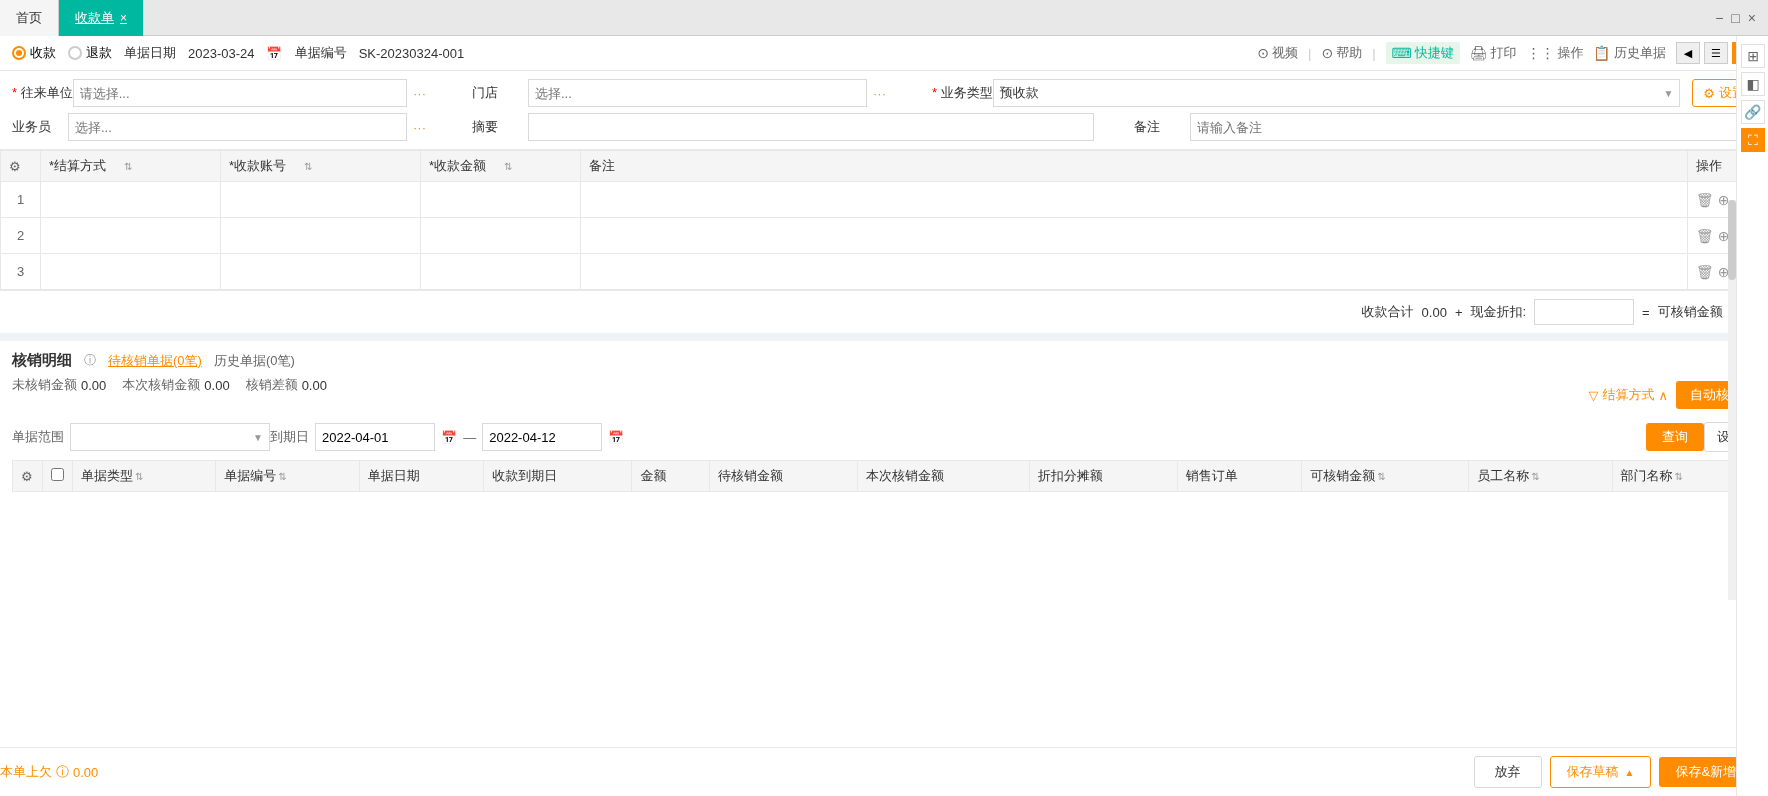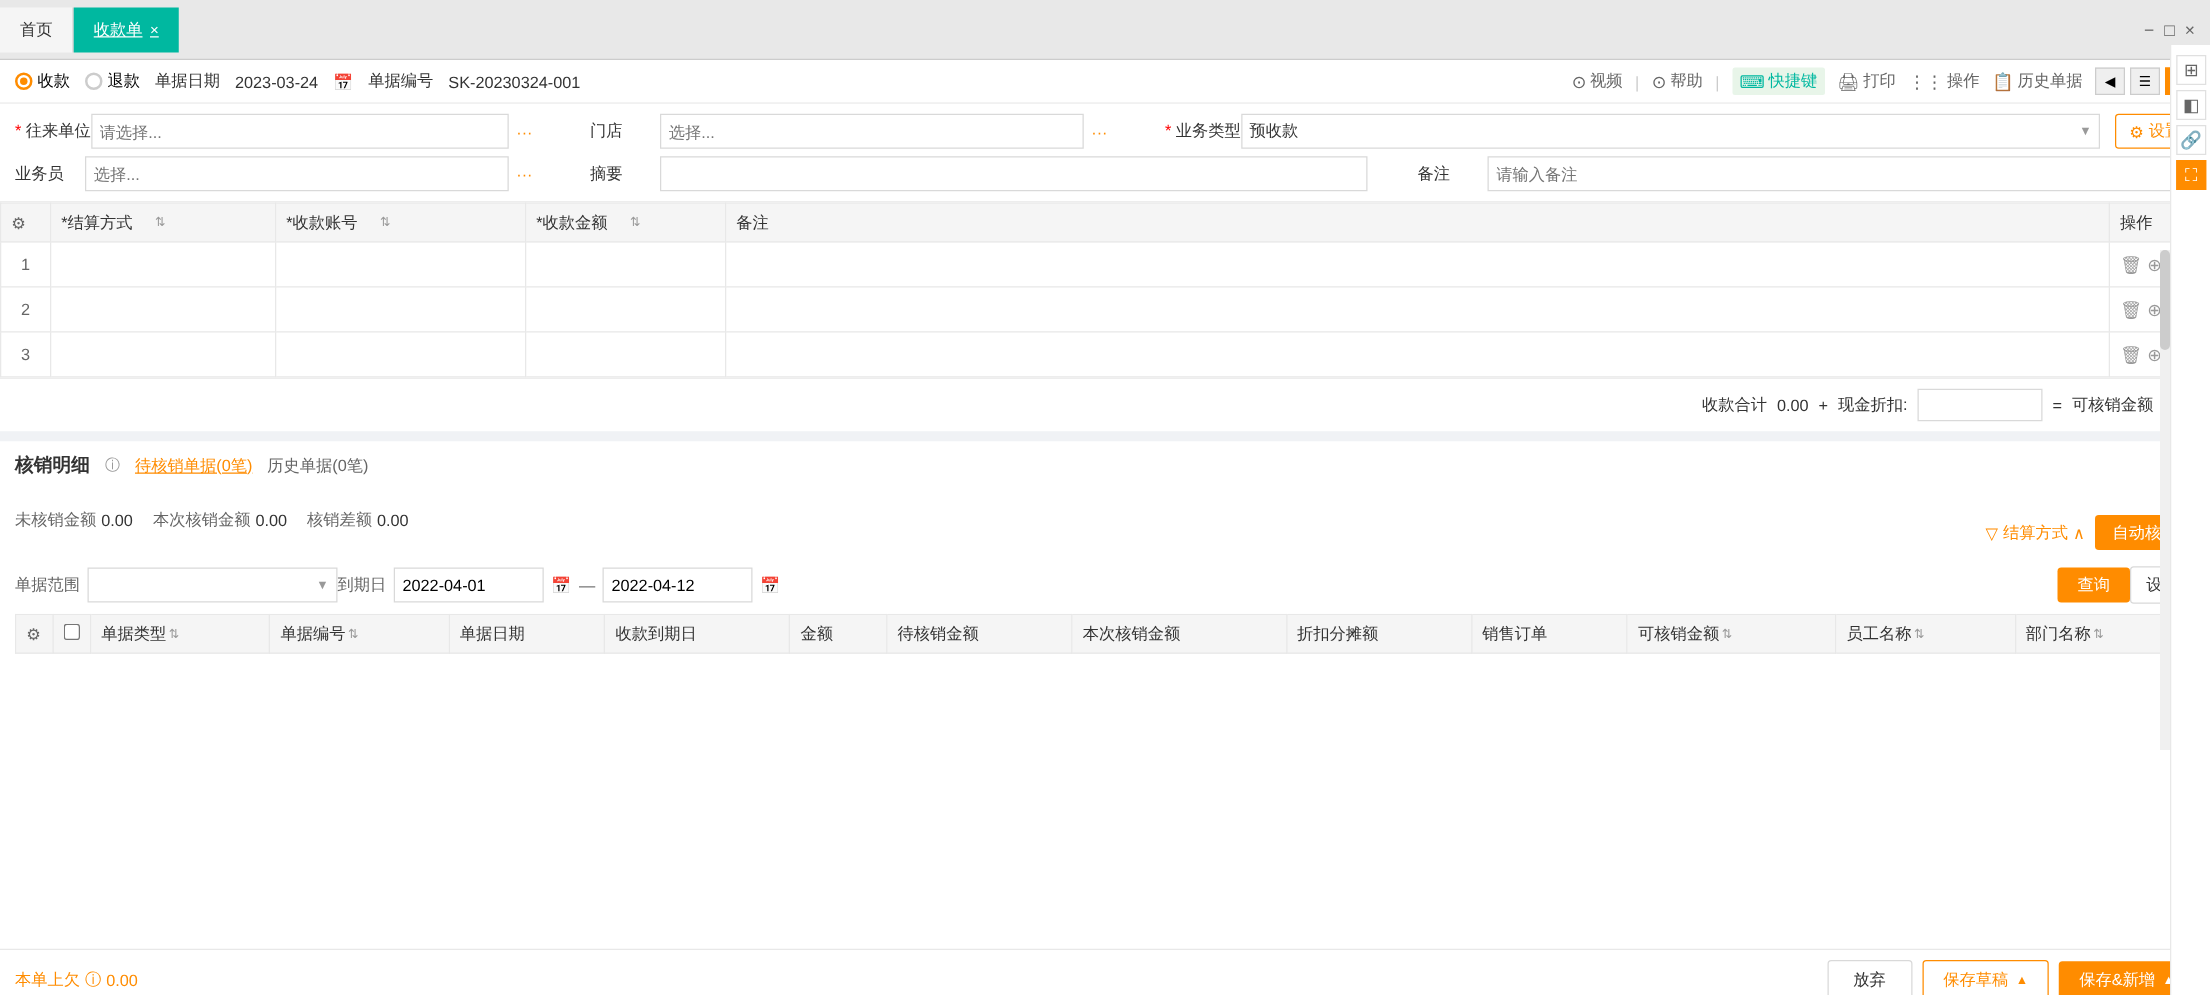--- a/index.html
+++ b/index.html
@@ -1,20 +1,20 @@
 <!DOCTYPE html>
 <html><head>
   <meta charset="utf-8">
   <style>
     * { box-sizing: border-box; margin: 0; padding: 0; font-family: 'Microsoft YaHei', Arial, sans-serif; font-size: 13px; }
     body { background: #f0f2f5; width: 1768px; height: 796px; overflow: hidden; }
 
     
     .tab-bar {
-      display: flex; align-items: center; background: #e8e8e8; height: 48px; border-bottom: 1px solid #ccc;
+      display: flex; align-items: center; background: #e8e8e8; height: 36px; border-bottom: 1px solid #ccc;
     }
     .tab-home {
       padding: 0 16px; height: 36px; line-height: 36px; background: #f5f5f5; color: #333; cursor: pointer; border-right: 1px solid #ccc;
     }
     .tab-active {
       padding: 0 16px; height: 36px; line-height: 36px; background: #00b8a0; color: #fff; cursor: pointer; display: flex; align-items: center; gap: 6px; text-decoration: underline;
     }
     .tab-close { cursor: pointer; font-size: 12px; }
     .tab-spacer { flex: 1; }
     .win-controls { display: flex; align-items: center; gap: 8px; padding-right: 12px; }
@@ -87,21 +87,21 @@
       display: flex; align-items: center; justify-content: flex-end; padding: 8px 12px; gap: 8px; background: #fff; border-top: 1px solid #e8e8e8;
       font-size: 13px; flex-shrink: 0;
     }
     .summary-label { color: #333; }
     .summary-value { color: #333; }
     .summary-orange { color: #ff8c00; font-weight: bold; }
     .summary-input { width: 100px; height: 26px; border: 1px solid #d9d9d9; padding: 0 6px; }
 
     
     .verify-section { background: #fff; border-top: 8px solid #f0f2f5; padding: 10px 12px; flex: 1; display: flex; flex-direction: column; overflow: hidden; }
-    .verify-header { display: flex; align-items: center; gap: 12px; margin-bottom: 25px; flex-shrink: 0; }
+    .verify-header { display: flex; align-items: center; gap: 12px; margin-bottom: 6px; flex-shrink: 0; }
     .verify-title { font-size: 15px; font-weight: bold; color: #333; }
     .verify-info { color: #999; font-size: 12px; cursor: pointer; }
     .verify-tab { color: #ff8c00; cursor: pointer; font-size: 13px; text-decoration: underline; }
     .verify-tab.inactive { color: #666; text-decoration: none; }
     .verify-stats { display: flex; align-items: center; gap: 16px; margin-bottom: 20px; color: #333; flex-shrink: 0; }
     .verify-stat-item { display: flex; align-items: center; gap: 4px; }
     .stat-label { color: #666; }
     .stat-value { color: #333; }
     .verify-actions { display: flex; align-items: center; gap: 8px; margin-left: auto; }
     .filter-btn { color: #ff8c00; cursor: pointer; display: flex; align-items: center; gap: 4px; }
@@ -130,21 +130,21 @@
     .sub-table-section { flex: 1; overflow: auto; }
     .sub-table { width: 100%; border-collapse: collapse; }
     .sub-table th {
       background: #f5f5f5; border: 1px solid #e8e8e8; padding: 6px 8px; text-align: left; color: #333; font-weight: normal; white-space: nowrap; font-size: 12px;
     }
     .sub-th-sort { display: flex; align-items: center; gap: 2px; }
     .checkbox-col { width: 30px; text-align: center; }
 
     
     .bottom-bar {
-      display: flex; align-items: center; padding: 8px 12px; background: #fff; border-top: 1px solid #e8e8e8; flex-shrink: 0; gap: 8px;
+      display: flex; align-items: center; padding: 8px 0; background: #fff; border-top: 1px solid #e8e8e8; flex-shrink: 0; gap: 8px;
     }
     .bottom-info { color: #ff8c00; display: flex; align-items: center; gap: 4px; }
     .bottom-spacer { flex: 1; }
     .btn-abandon { background: #fff; border: 1px solid #d9d9d9; color: #333; padding: 6px 20px; cursor: pointer; border-radius: 3px; }
     .btn-save-draft {
       background: #fff; border: 1px solid #ff8c00; color: #ff8c00; padding: 6px 16px; cursor: pointer; border-radius: 3px; display: flex; align-items: center; gap: 6px;
     }
     .btn-save-new {
       background: #ff8c00; border: none; color: #fff; padding: 6px 16px; cursor: pointer; border-radius: 3px; display: flex; align-items: center; gap: 6px;
     }

